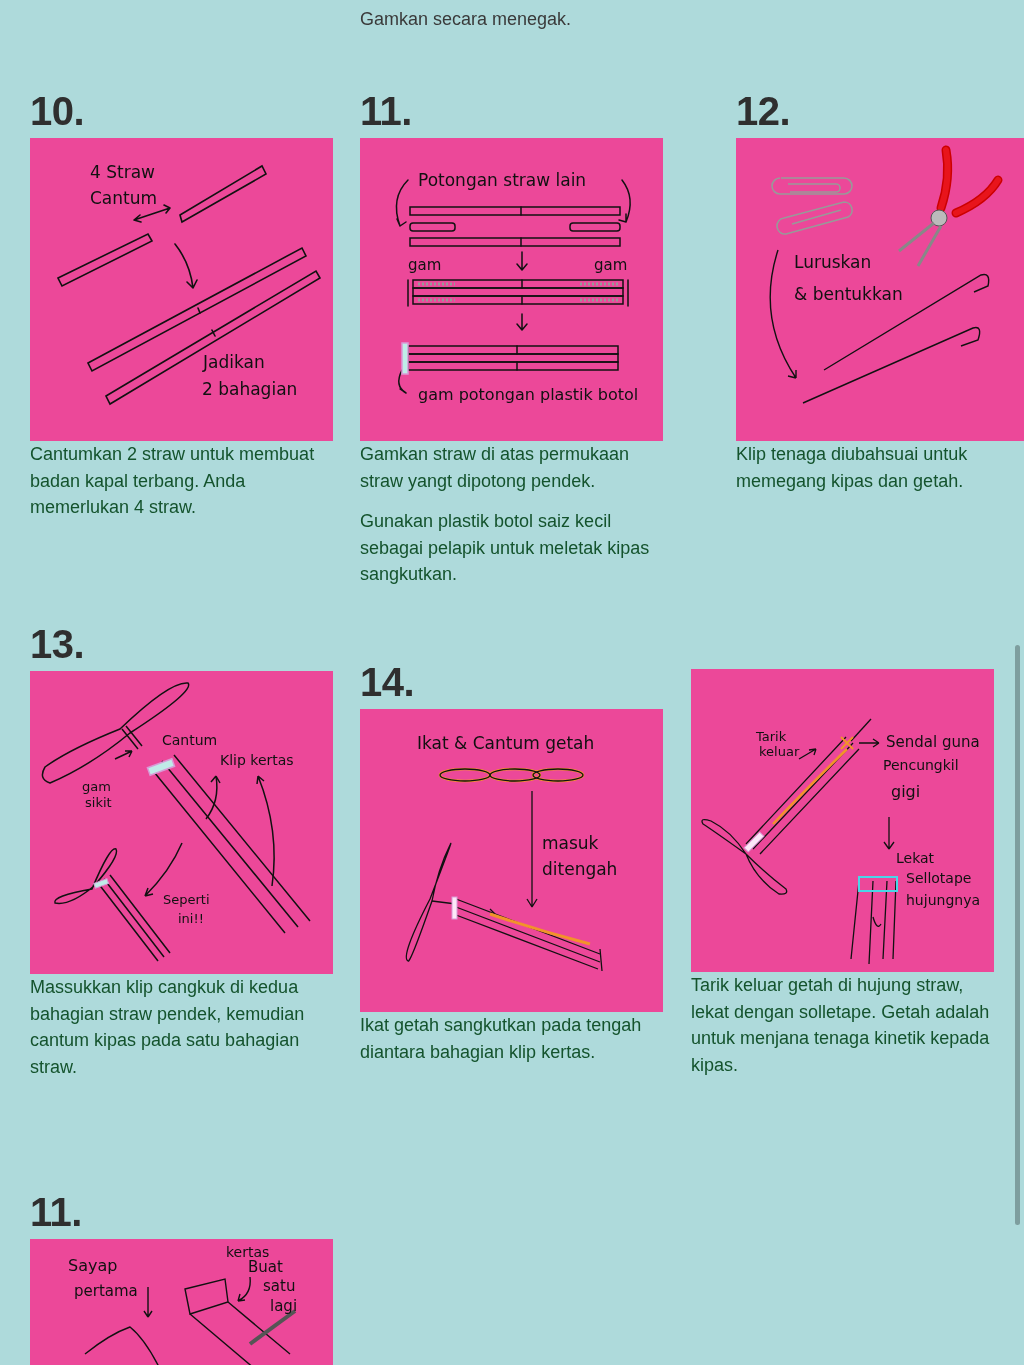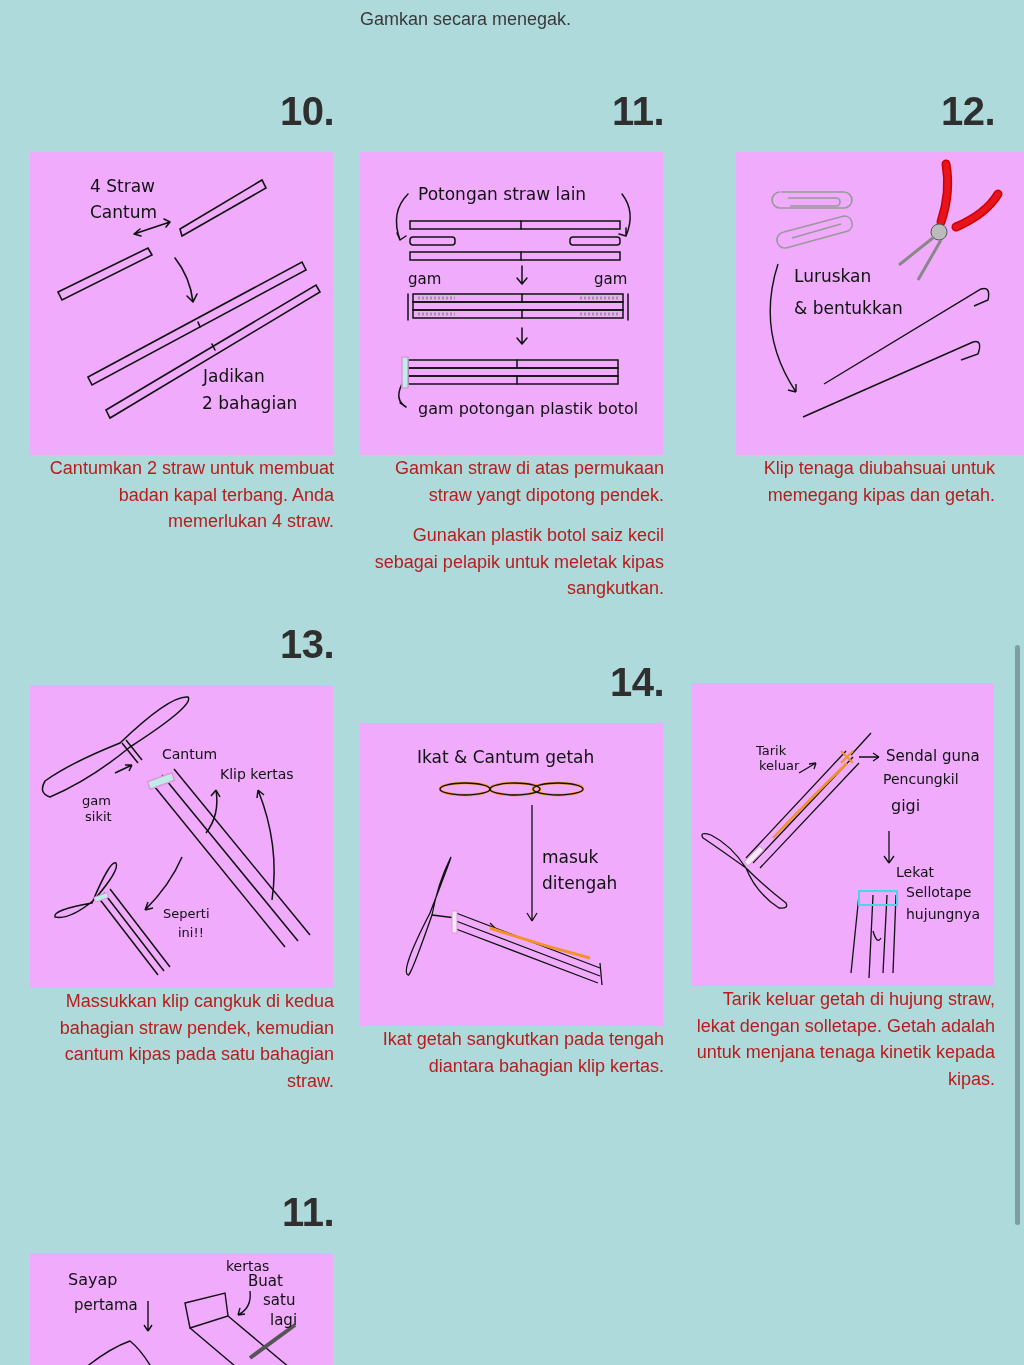--- a/index.html
+++ b/index.html
@@ -2,39 +2,39 @@
 <html><head>
   <meta charset="utf-8">
   <style>
     * { box-sizing: border-box; margin: 0; padding: 0; }
     html, body {
       width: 1024px; height: 1365px; overflow: hidden;
       background: #aedadb;
       font-family: "Liberation Sans", "DejaVu Sans", sans-serif;
       color: #333333;
     }
-    .page { position: relative; width: 1024px; height: 1094px; text-align: right; }
+    .page { position: relative; width: 1024px; height: 1094px; }
     .intro-text {
       position: absolute; left: 360px; top: 6px;
       font-size: 18px; line-height: 26px; color: #3a3a3a;
     }
     .step {
       position: absolute; width: 304px;
     }
     .step-number {
       font-size: 40px; font-weight: bold; color: #2f2f2f;
       line-height: 40px; height: 40px; letter-spacing: -0.5px;
     }
     .step-figure {
-      margin-top: 21px; width: 303px; height: 303px;
-      background: #f0abfc; overflow: hidden; position: relative;
+      margin-top: 7px; width: 303px; height: 303px;
+      background: #ec4899; overflow: hidden; position: relative;
     }
     .step-figure svg { width: 303px; height: 303px; display: block; }
     .step-caption {
-      margin-top: 0px; font-size: 18px; line-height: 26.5px; color: #b91c1c;
+      margin-top: 0px; font-size: 18px; line-height: 26.5px; color: #14532d;
     }
     .step-caption p + p { margin-top: 14px; }
     .hand {
       font-family: "DejaVu Sans", sans-serif; font-size: 17px; fill: #111;
     }
     .scrollbar {
       position: absolute; left: 1015px; top: 645px; width: 5px; height: 580px;
       background: #7e9e9f; border-radius: 3px;
     }
   </style>

